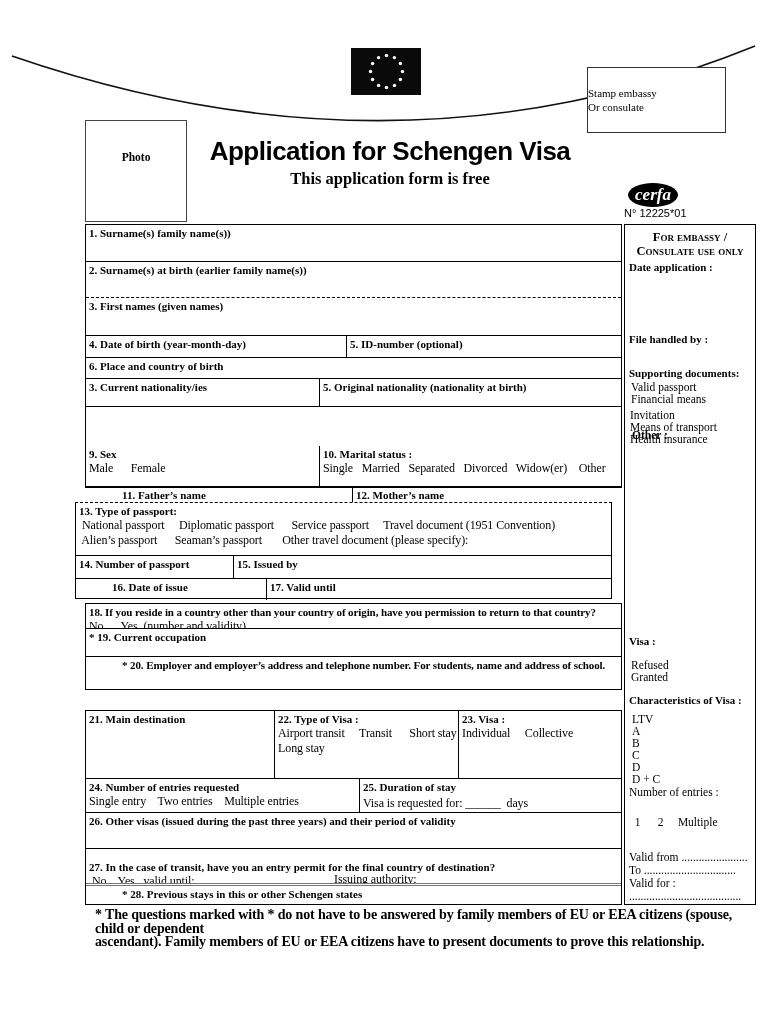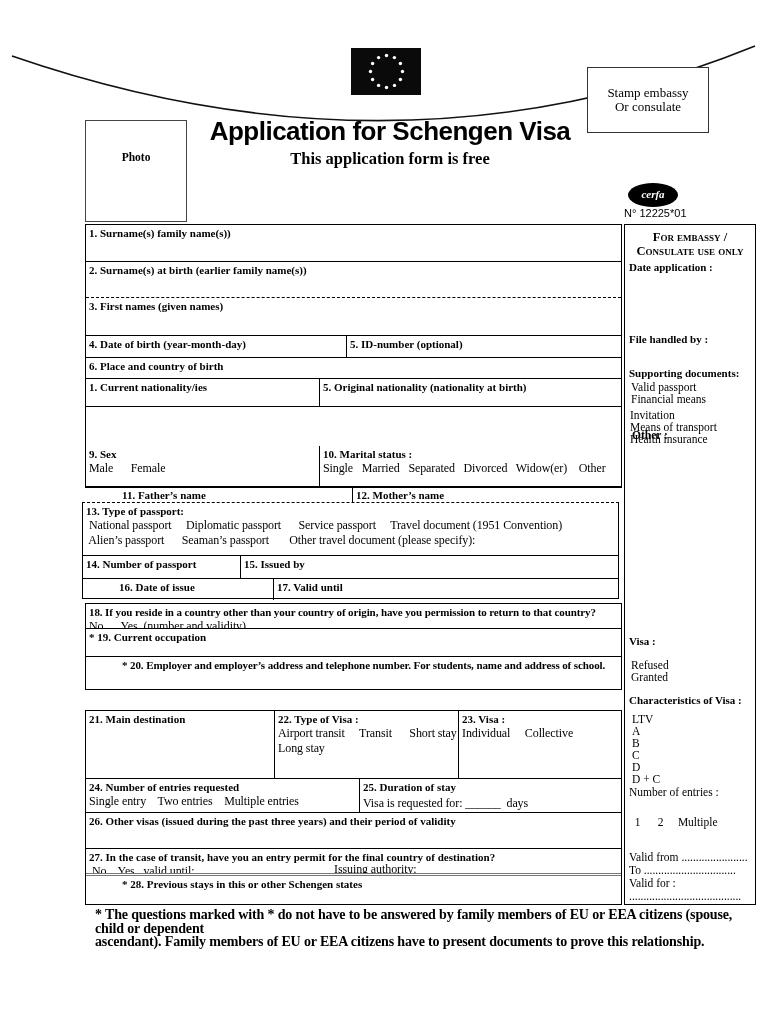--- a/index.html
+++ b/index.html
@@ -3,30 +3,30 @@
 <meta charset="utf-8">
 <style>
   html,body{margin:0;padding:0;}
   body{
     width:770px;height:1024px;position:relative;background:#fff;color:#000;
     font-family:"Liberation Serif", serif;overflow:hidden;
   }
   .abs{position:absolute;}
   
   #curve-svg{position:absolute;left:0;top:0;z-index:1;}
-  #stamp-box{left:587px;top:67px;width:122px;height:66px;border:1px solid #333;background:#fff;z-index:2;
-    text-align:center;font-size:13px;line-height:14px;padding-top:18px;box-sizing:border-box;}
+  #stamp-box{left:587px;top:67px;width:139px;height:66px;border:1px solid #333;background:#fff;z-index:2;
+    text-align:left;font-size:11px;line-height:14px;padding-top:18px;box-sizing:border-box;}
   #eu-flag{left:351px;top:48px;z-index:3;}
   #photo-box{left:85px;top:120px;width:102px;height:102px;border:1px solid #444;box-sizing:border-box;
     text-align:center;font-weight:bold;font-size:11.5px;padding-top:30px;}
   #title-wrap{left:190px;top:116px;width:400px;text-align:center;}
-  #main-title{font-family:"Liberation Sans", sans-serif;font-weight:bold;font-size:26px;letter-spacing:-0.5px;line-height:30px;}
+  #main-title{font-family:"Liberation Sans", sans-serif;font-weight:bold;font-size:26px;letter-spacing:-0.5px;line-height:30px;margin-top:20px;}
   #sub-title{font-weight:bold;font-size:16.5px;margin-top:3px;}
   #cerfa-oval{left:628px;top:183px;width:50px;height:24px;background:#000;border-radius:50%;color:#fff;
-    text-align:center;font-style:italic;font-weight:bold;font-size:11px;line-height:23px;z-index:2;}
+    text-align:center;font-style:italic;font-weight:bold;font-size:17px;line-height:23px;z-index:2;}
   #cerfa-num{left:624px;top:207px;font-family:"Liberation Sans", sans-serif;font-size:11px;z-index:2;}
   
   .box{position:absolute;border:1px solid #000;box-sizing:border-box;background:#fff;}
   .row{position:relative;box-sizing:border-box;border-bottom:1px solid #000;overflow:hidden;}
   .row.last{border-bottom:none;margin-left:33px;}
   .row.dashed{border-bottom:1px dashed #000;}
   .row.dbl{border-bottom:3px double #777;}
   .cell{position:absolute;top:0;bottom:0;box-sizing:border-box;border-left:1px solid #000;overflow:hidden;}
   .lbl{font-weight:bold;font-size:11px;line-height:12px;padding:2px 3px 0 3px;white-space:nowrap;}
   .lbl.tight{font-size:11px;letter-spacing:-0.1px;}
@@ -99,42 +99,42 @@
   <div class="row" style="height:22px;">
     <div class="lbl">4. Date of birth (year-month-day)</div>
     <div class="cell" style="left:260px;right:0;">
       <div class="lbl">5. ID-number (optional)</div>
     </div>
   </div>
   <div class="row" style="height:21px;">
     <div class="lbl">6. Place and country of birth</div>
   </div>
   <div class="row" style="height:28px;">
-    <div class="lbl">1. Current nationality/ies</div>
+    <div class="lbl">3. Current nationality/ies</div>
     <div class="cell" style="left:233px;right:0;">
       <div class="lbl">5. Original nationality (nationality at birth)</div>
     </div>
   </div>
   <div class="row" style="height:41px;margin-top:39px;">
     <div class="lbl">9. Sex</div>
     <div class="txt">Male      Female</div>
     <div class="cell" style="left:233px;right:0;">
       <div class="lbl">10. Marital status :</div>
       <div class="txt">Single   Married   Separated   Divorced   Widow(er)    Other</div>
     </div>
   </div>
   <div class="row last" style="height:41px;">
     <div class="lbl">11. Father’s name</div>
     <div class="cell" style="left:233px;right:0;">
       <div class="lbl">12. Mother’s name</div>
     </div>
   </div>
 </div>
 
-<div class="box" style="left:82px;top:502px;width:537px;height:97px;border-top-style:dashed;">
+<div class="box" style="left:75px;top:502px;width:537px;height:97px;border-top-style:dashed;">
   <div class="row" style="height:53px;">
     <div class="lbl">13. Type of passport:</div>
     <div class="txt"> National passport     Diplomatic passport      Service passport     Travel document (1951 Convention)</div>
     <div class="txt"> Alien’s passport      Seaman’s passport       Other travel document (please specify):</div>
     <div class="dots">......................................................................................................................................... .......................</div>
   </div>
   <div class="row" style="height:23px;">
     <div class="lbl">14. Number of passport</div>
     <div class="cell" style="left:157px;right:0;">
       <div class="lbl">15. Issued by</div>
@@ -178,21 +178,21 @@
     <div class="lbl">24. Number of entries requested</div>
     <div class="txt">Single entry    Two entries    Multiple entries</div>
     <div class="cell" style="left:273px;right:0;">
       <div class="lbl">25. Duration of stay</div>
       <div class="txt" style="position:absolute;bottom:2px;left:0;">Visa is requested for: ______  days</div>
     </div>
   </div>
   <div class="row" style="height:36px;">
     <div class="lbl">26. Other visas (issued during the past three years) and their period of validity</div>
   </div>
-  <div class="row dbl" style="height:27px;">
+  <div class="row dbl" style="height:27px;margin-top:10px;">
     <div class="lbl">27. In the case of transit, have you an entry permit for the final country of destination?</div>
     <div class="txt"> No    Yes , valid until:</div>
     <div class="txt" style="position:absolute;left:245px;top:12px;">Issuing authority:</div>
   </div>
   <div class="row last" style="height:30px;">
     <div class="lbl">* 28. Previous stays in this or other Schengen states</div>
   </div>
 </div>
 
 <div class="box" id="embassy-col">

